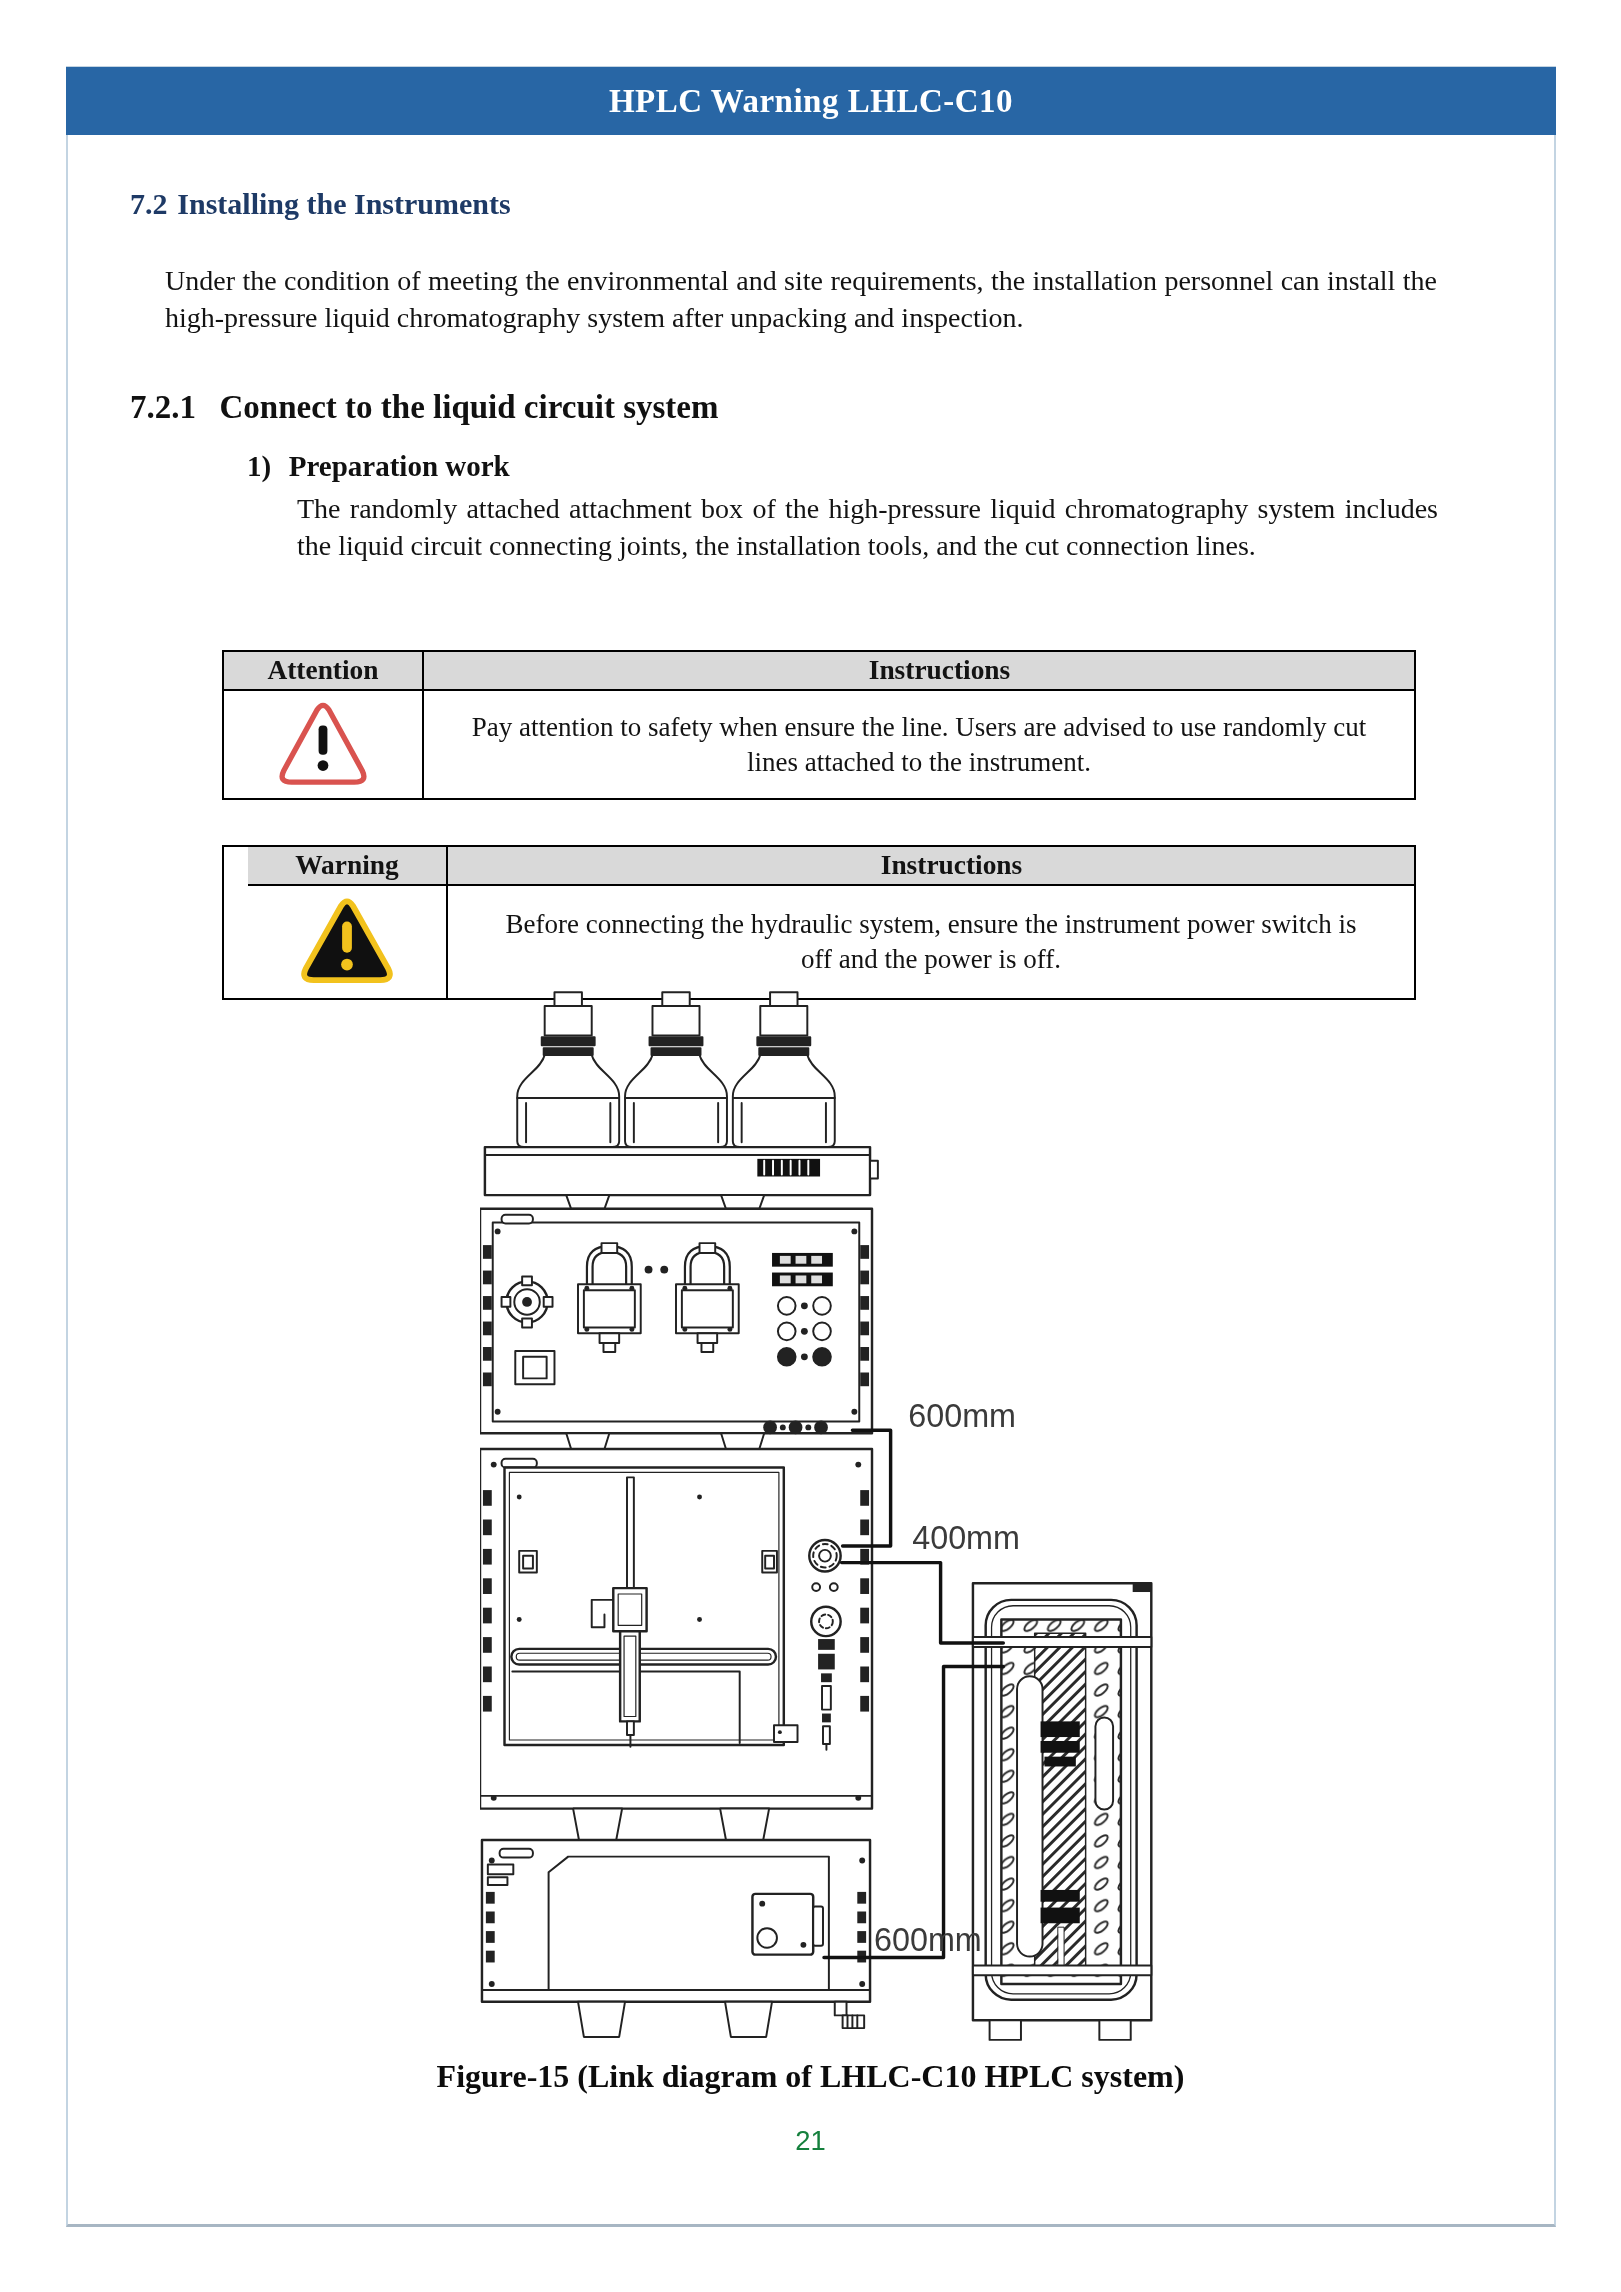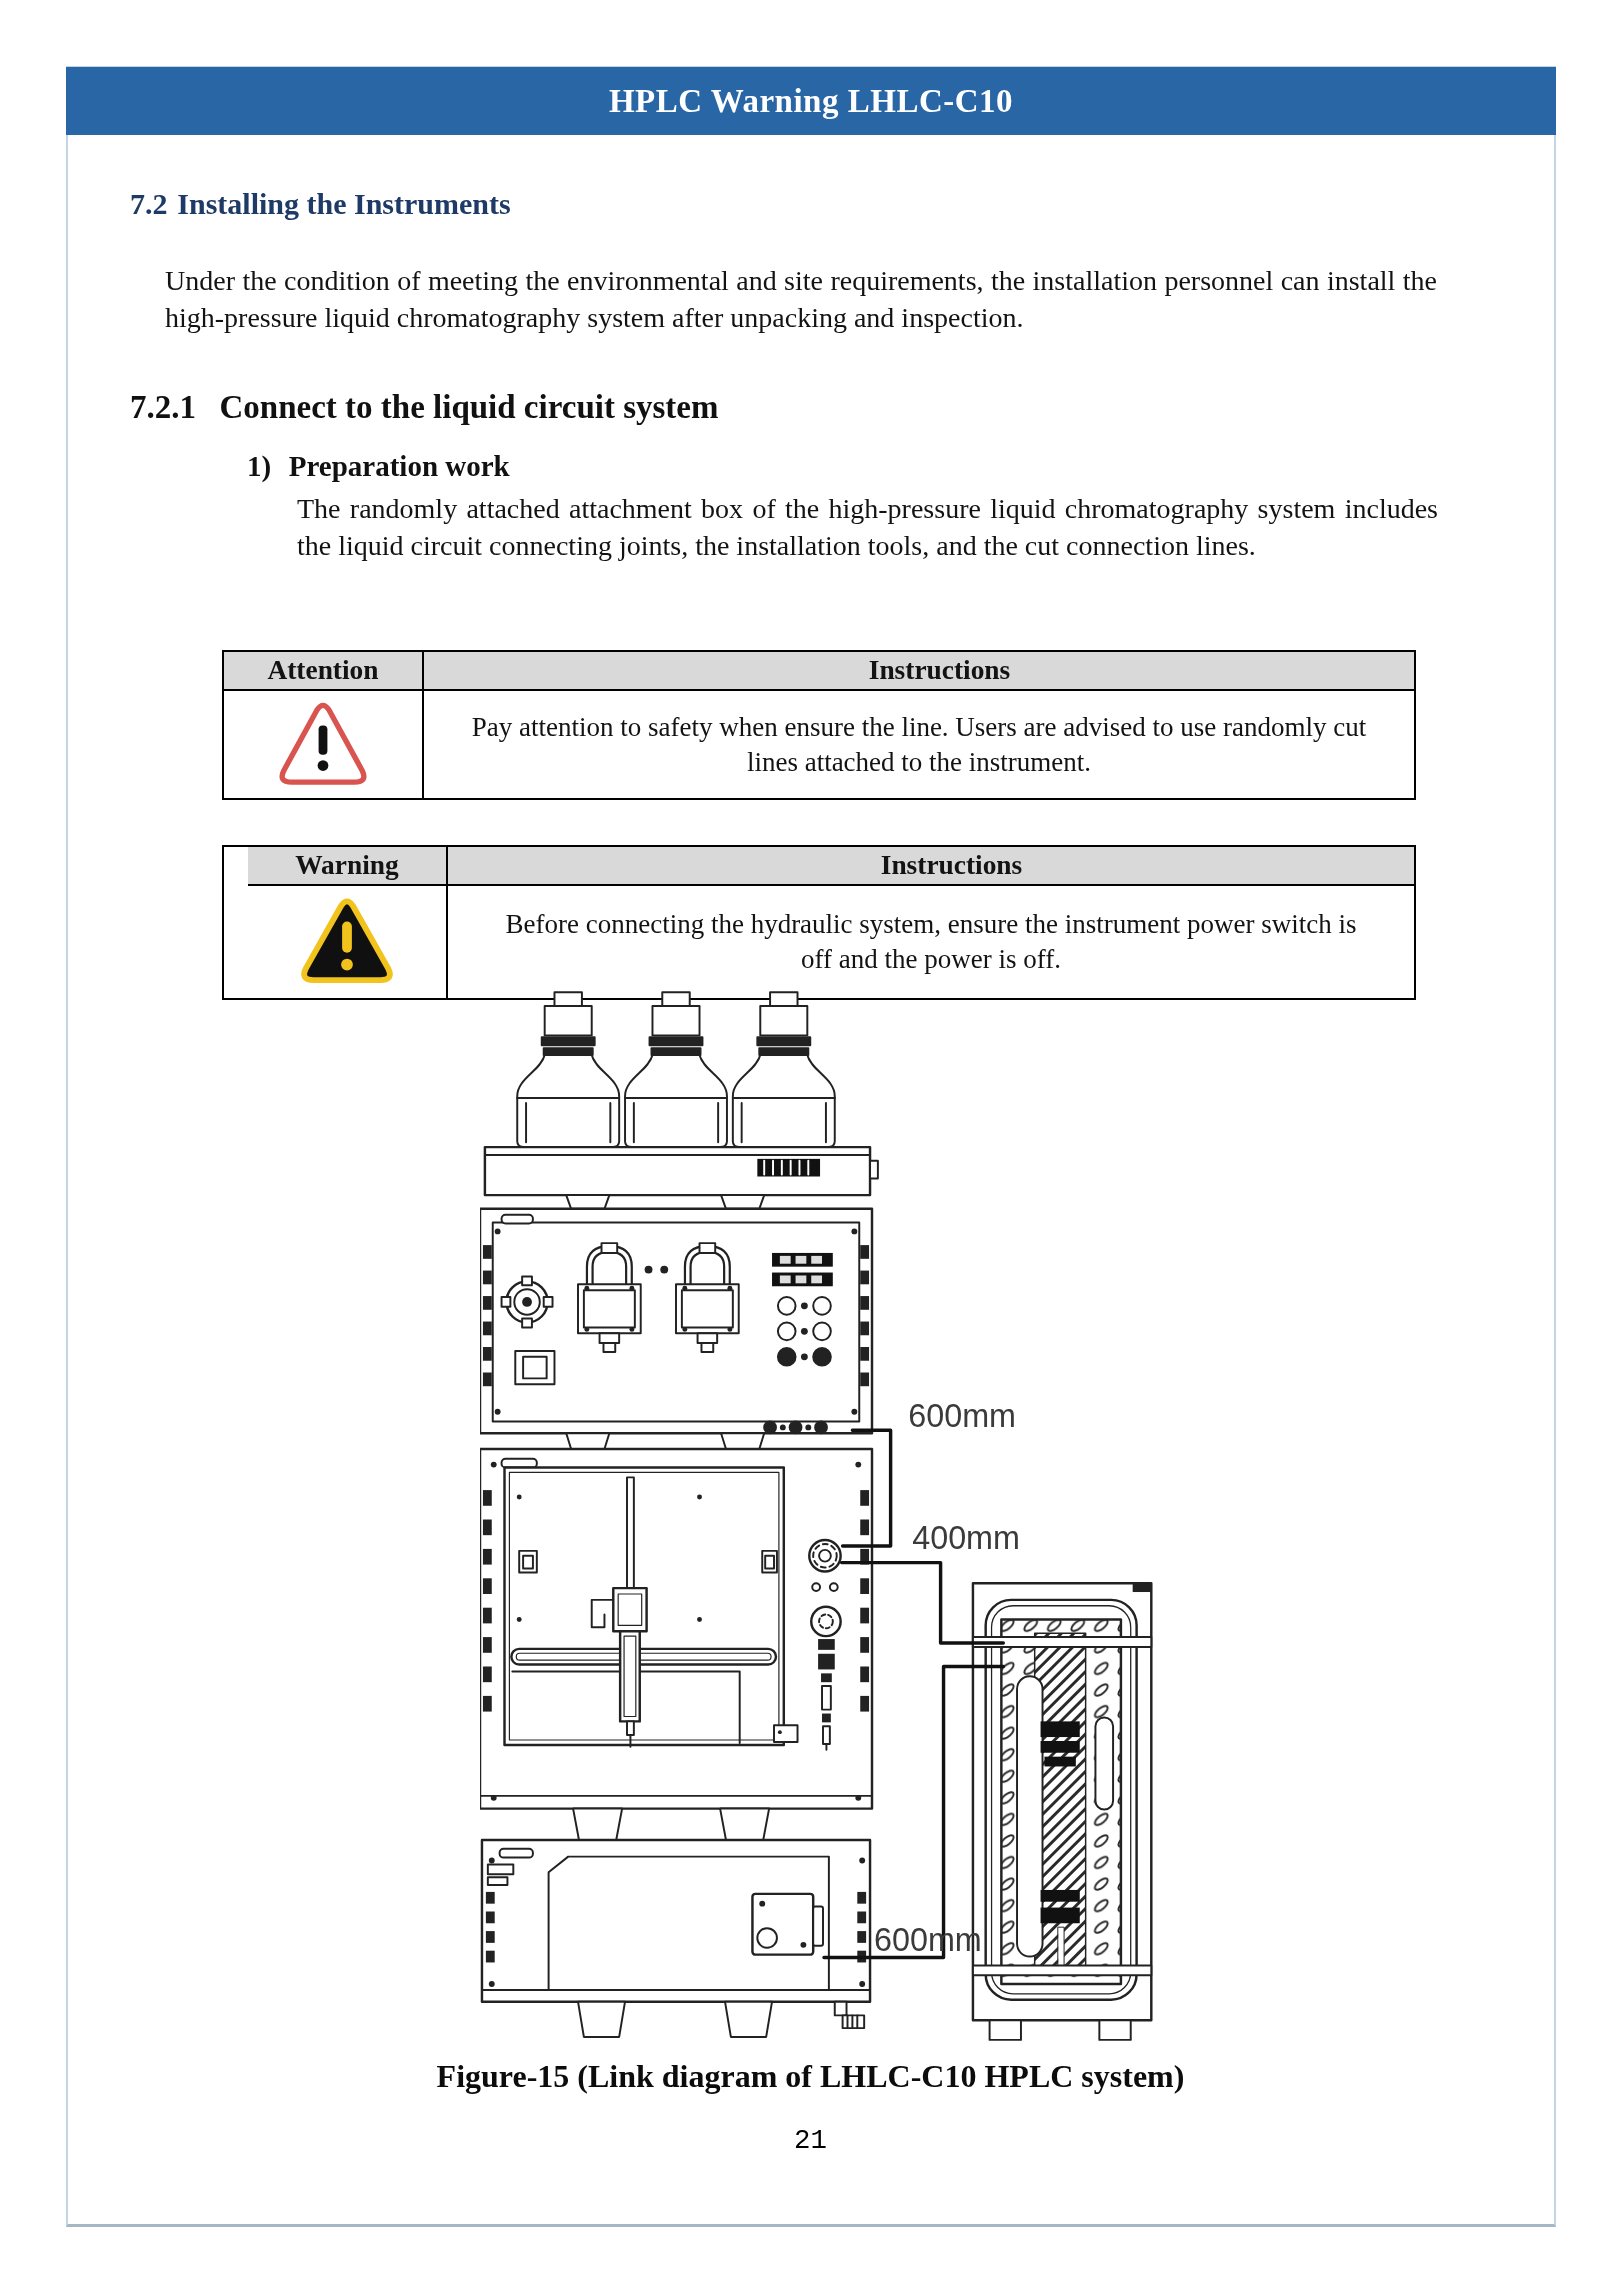--- a/index.html
+++ b/index.html
@@ -21,21 +21,21 @@
   .notice .c1{width:200px;border-right:2px solid #000;display:flex;align-items:center;justify-content:center;box-sizing:border-box;}
   .notice .c2{flex:1;display:flex;align-items:center;justify-content:center;box-sizing:border-box;}
   .notice .hrow .c1,.notice .hrow .c2{font-weight:bold;font-size:27.4px;height:37px;}
   .notice .body-text{font-size:27px;line-height:35px;text-align:center;padding:0 39px;}
   .n-attention{top:650px;}
   .n-attention .brow{height:107px;}
   .n-warning{top:845px;padding-left:24px;}
   .n-warning .brow{height:112px;}
   .figure-wrap{position:absolute;left:480px;top:990px;width:686px;height:1059px;}
   .caption{position:absolute;left:0;top:2058px;width:1621px;text-align:center;font-size:32px;font-weight:bold;color:#0c0c0c;}
-  .pagenum{position:absolute;left:0;top:2125px;width:1621px;text-align:center;font-size:27.4px;font-family:Liberation Mono, monospace;color:#000000;}
+  .pagenum{position:absolute;left:0;top:2125px;width:1621px;text-align:center;font-size:27.4px;font-family:Liberation Sans, sans-serif;color:#15803d;}
 </style>
 </head>
 <body>
 
 <div class="frame"></div>
 
 <div class="headerbar">
   <span class="title">HPLC Warning LHLC-C10</span>
 </div>
 

